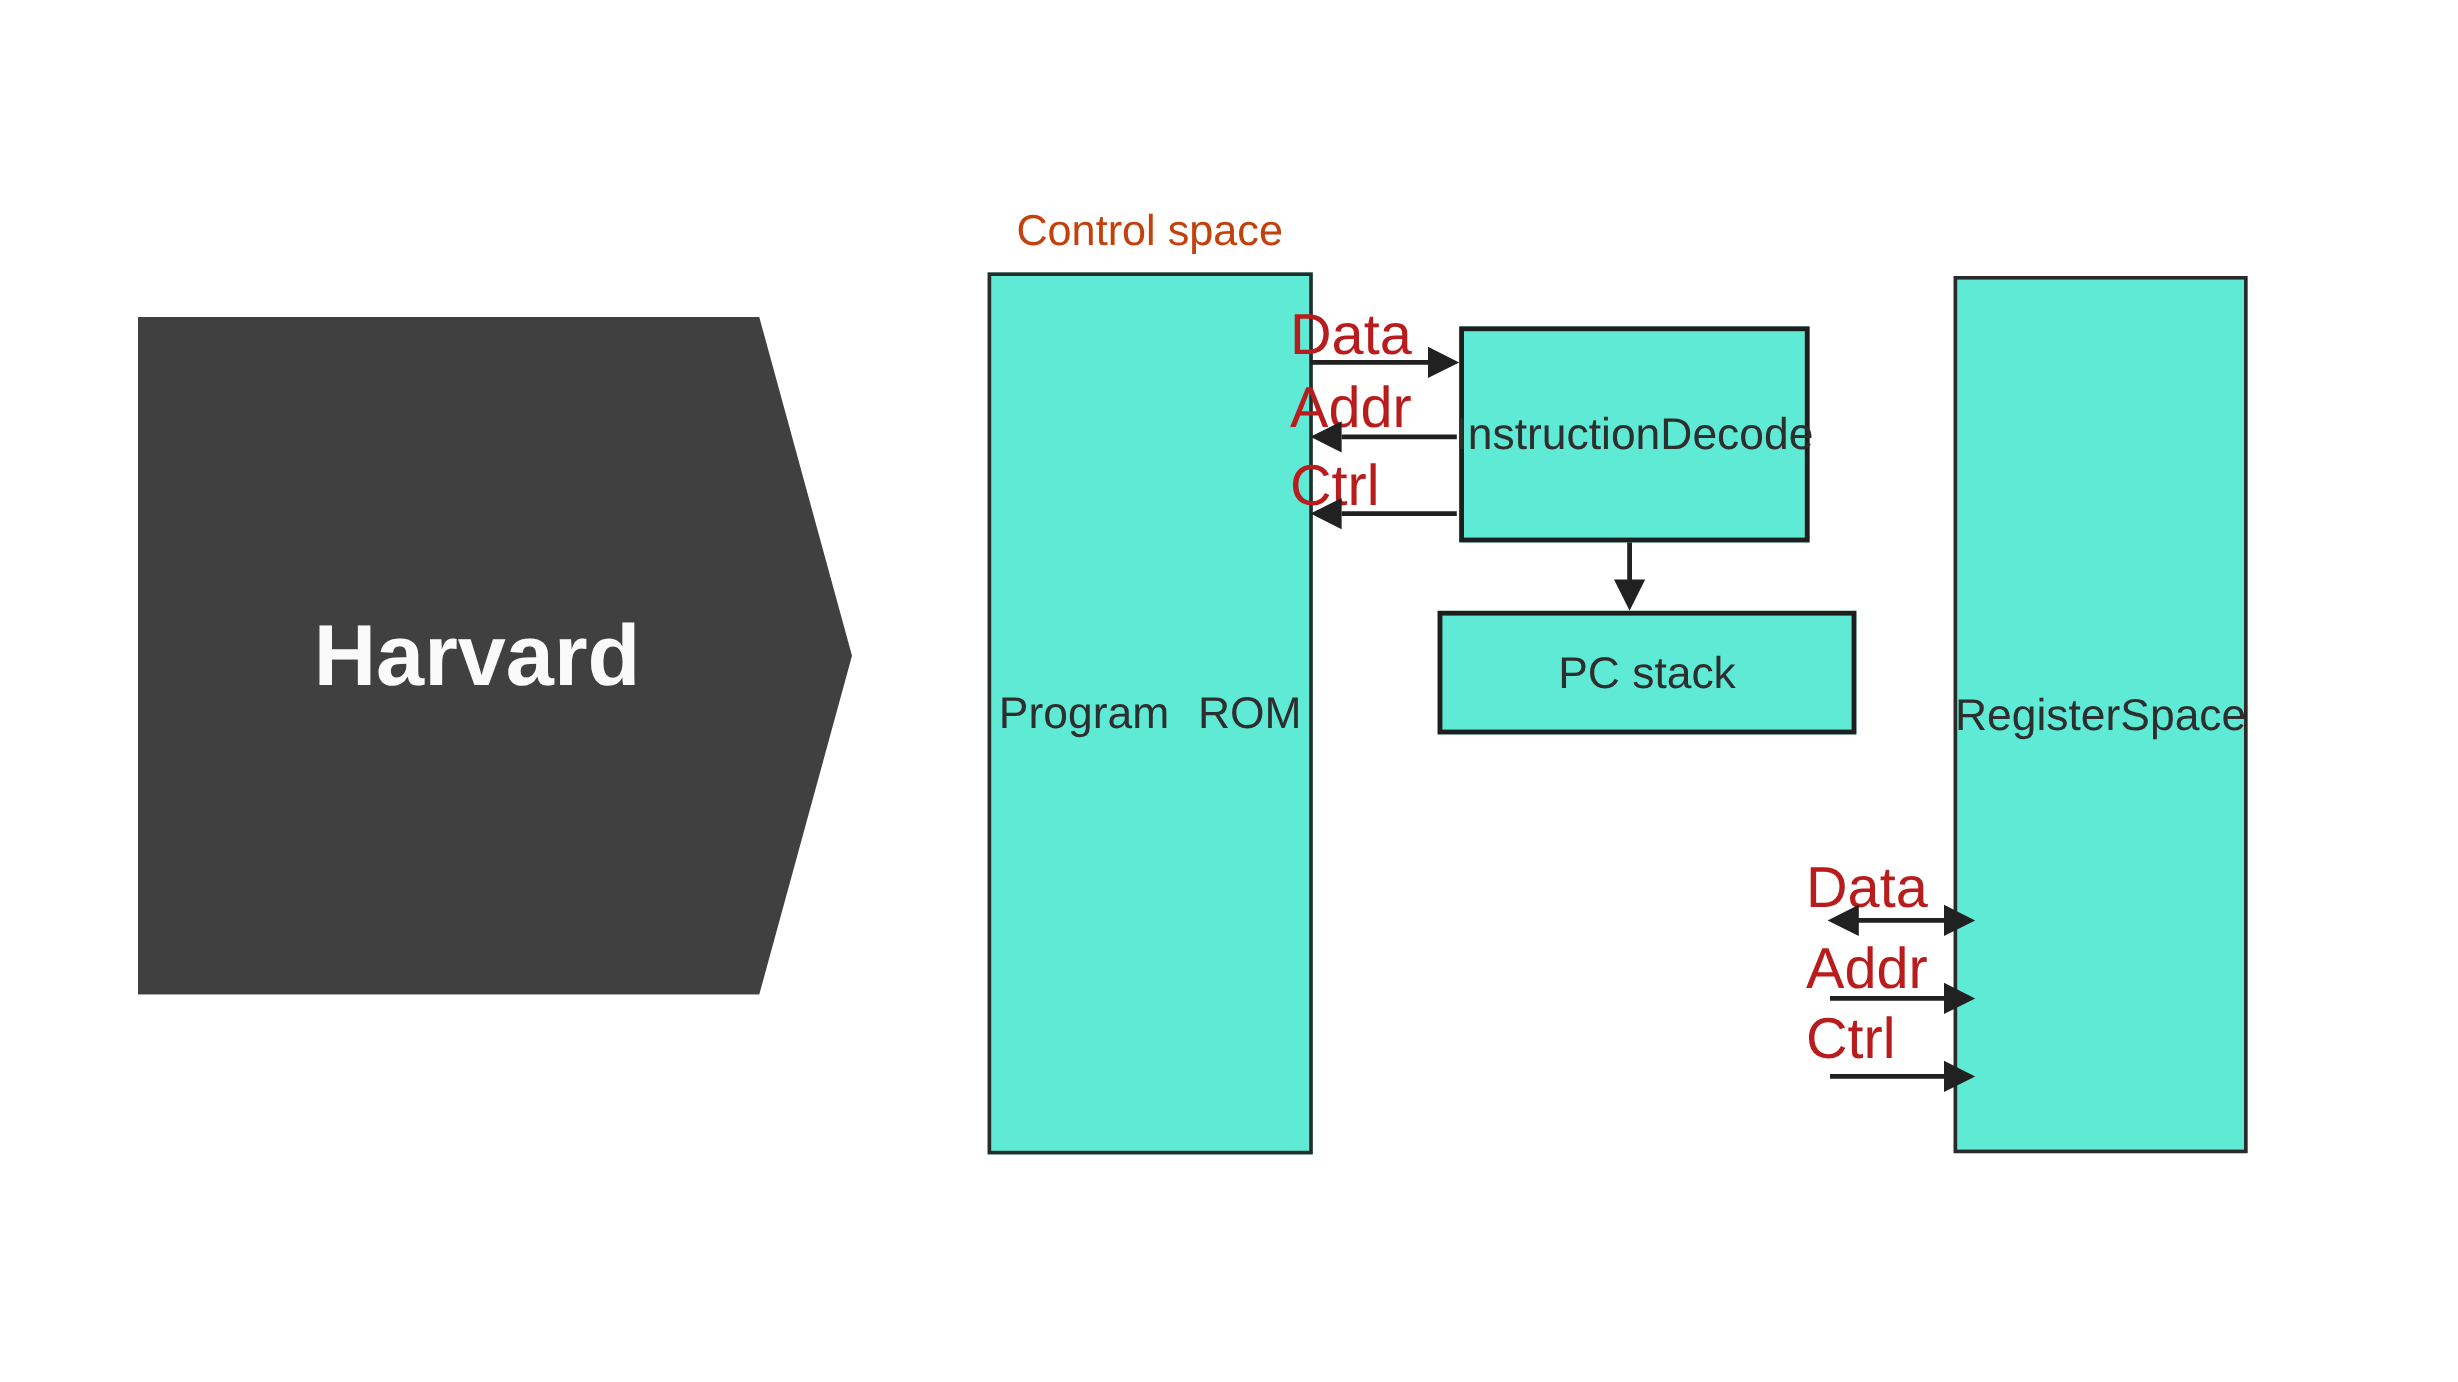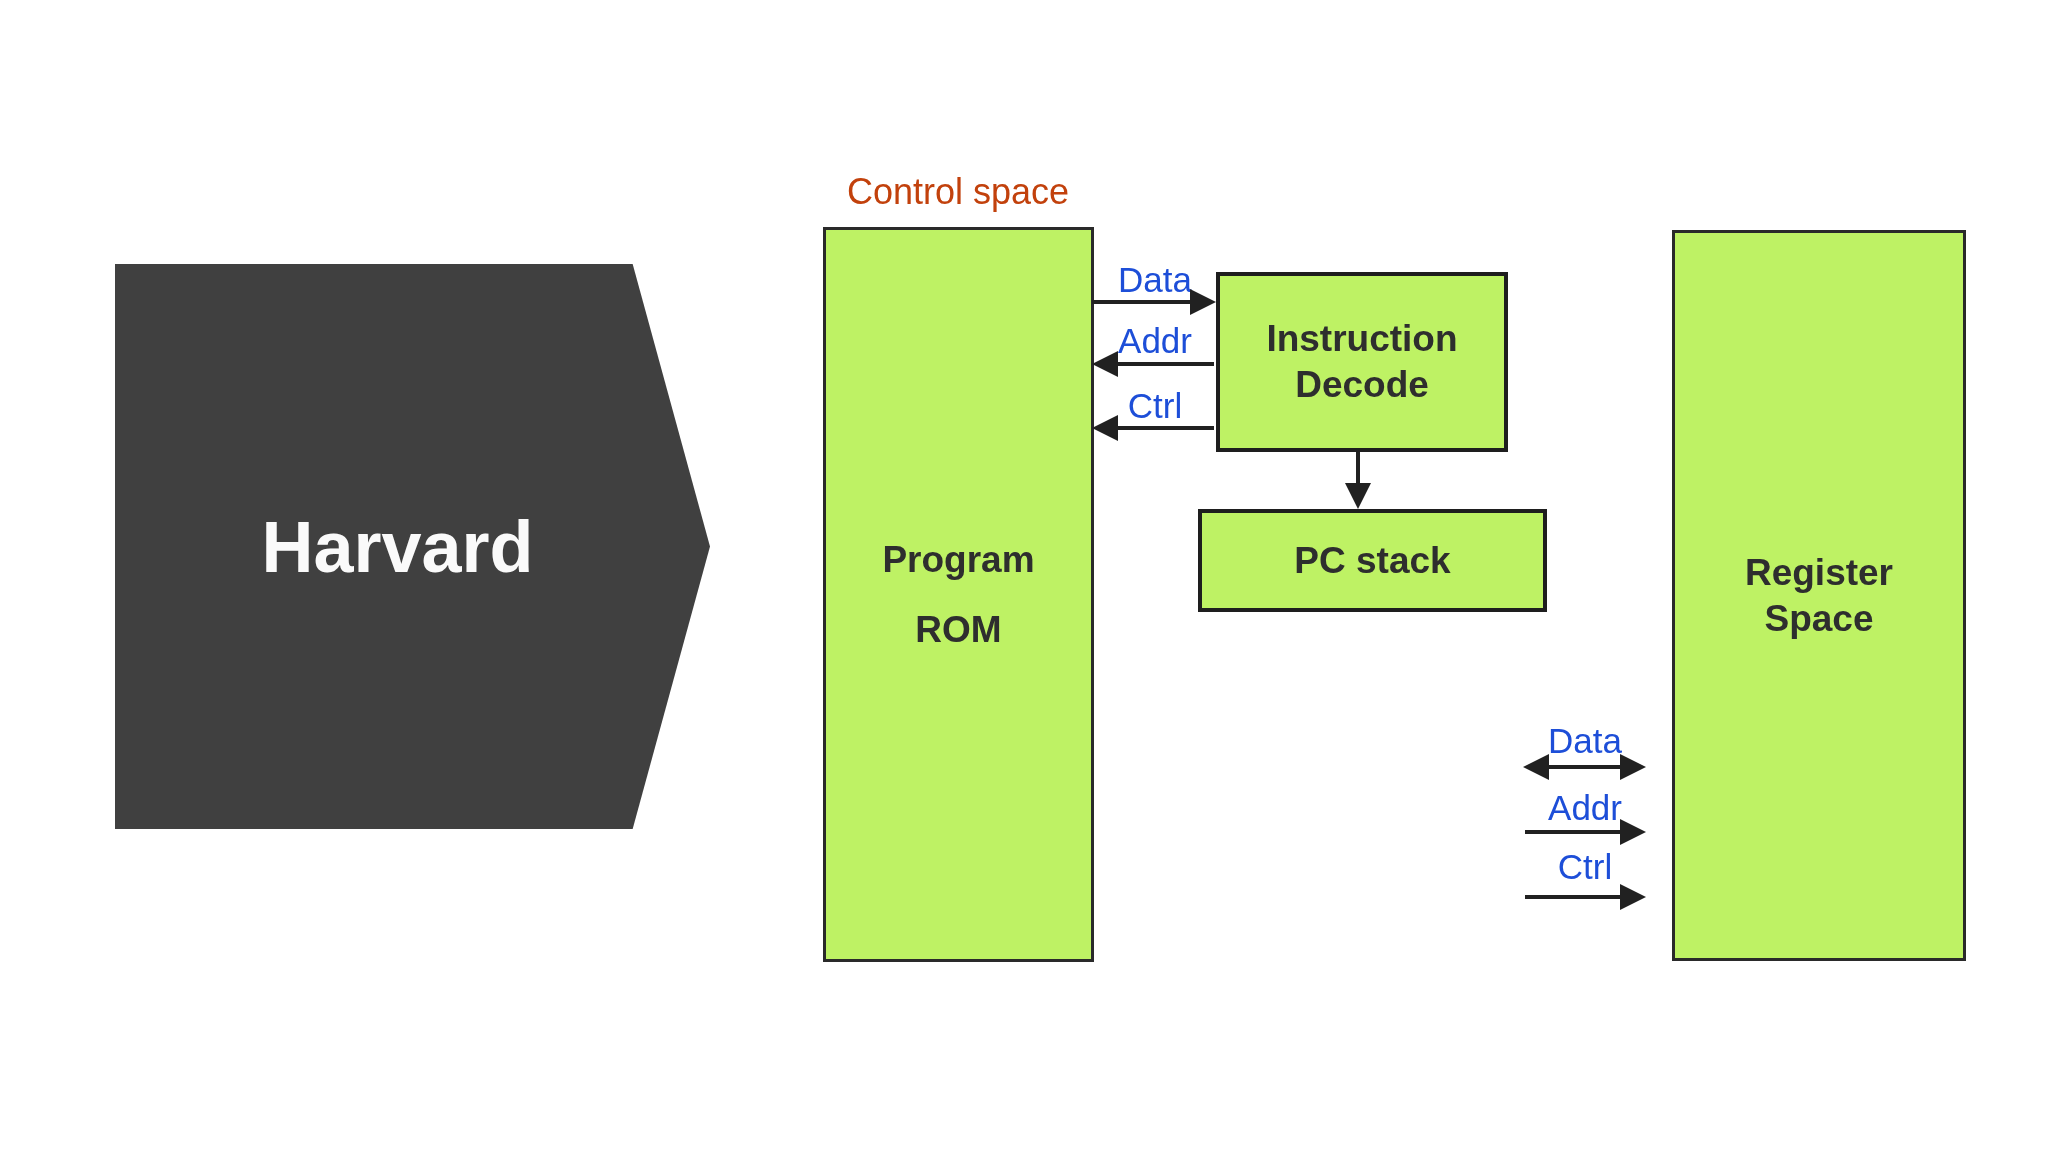--- a/index.html
+++ b/index.html
@@ -38,60 +38,59 @@
     line-height: 88px;
     font-weight: 600;
     letter-spacing: 0px;
     white-space: nowrap;
     text-align: center;
   }
 
   
   .dbox {
     position: absolute;
-    background: #bef264;
+    background: #5eead4;
     border: 3px solid #2a2a2a;
     box-sizing: border-box;
     display: flex;
-    flex-direction: column;
+    flex-direction: row;
     align-items: center;
     justify-content: center;
     text-align: center;
-    font-weight: bold;
   }
   .dbox.thick { border-width: 4px; border-color: #1e1e1e; }
   .dbox .bl {
     color: #2e2e2e;
     font-size: 37px;
     line-height: 46px;
     white-space: nowrap;
   }
 
   .box-program-rom     { left: 823px;  top: 227px; width: 271px; height: 735px; gap: 24px; }
   .box-instr-decode    { left: 1216px; top: 272px; width: 292px; height: 180px; }
   .box-pc-stack        { left: 1198px; top: 509px; width: 349px; height: 103px; }
   .box-processor       { left: 1198px; top: 690px; width: 325px; height: 264px; }
-  .box-register-space  { left: 1672px; top: 230px; width: 294px; height: 731px; }
+  .box-register-space  { left: 1628px; top: 230px; width: 245px; height: 731px; }
 
   
   .float-label {
     position: absolute;
     color: #c2410c;
     font-size: 36px;
     line-height: 40px;
     white-space: nowrap;
   }
   .control-space-label { left: 847px; top: 172px; }
 
   .bus-label {
     position: absolute;
     width: 160px;
-    text-align: center;
-    color: #1d4ed8;
-    font-size: 35px;
+    text-align: left;
+    color: #b91c1c;
+    font-size: 48px;
     line-height: 38px;
     white-space: nowrap;
   }
   
   .lbl-c-data { left: 1075px; top: 261px; }
   .lbl-c-addr { left: 1075px; top: 322px; }
   .lbl-c-ctrl { left: 1075px; top: 387px; }
   
   .lbl-r-data { left: 1505px; top: 722px; }
   .lbl-r-addr { left: 1505px; top: 789px; }

